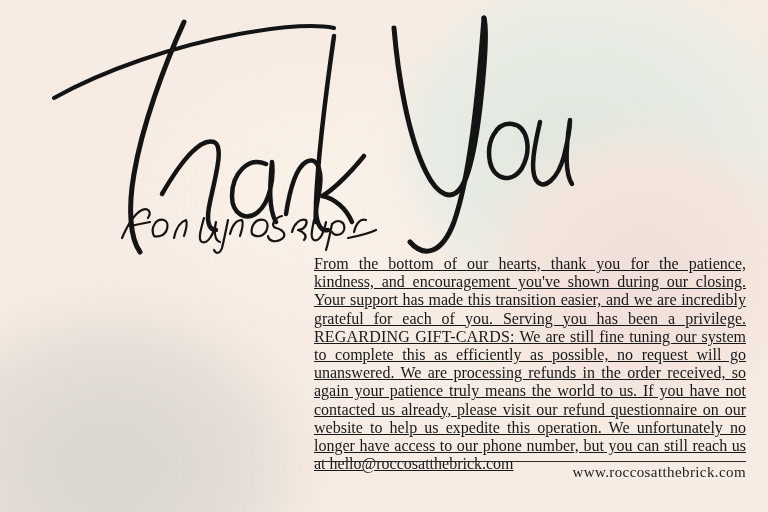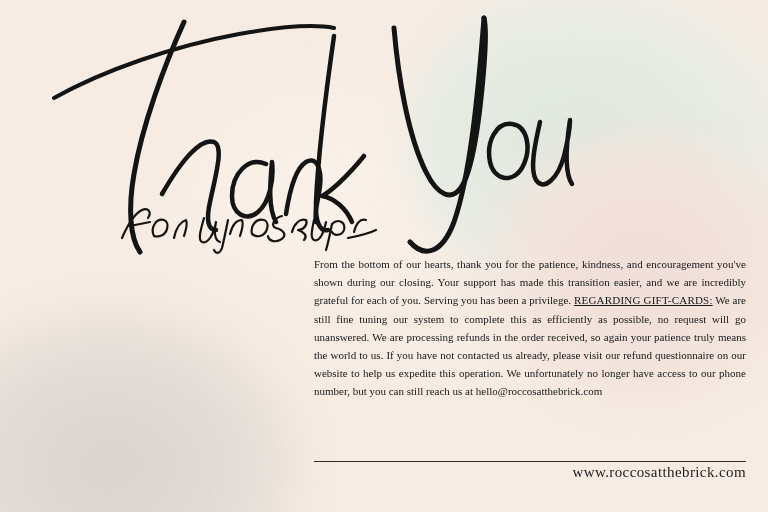--- a/index.html
+++ b/index.html
@@ -82,26 +82,27 @@
 
   
   .body-block {
     position: absolute;
     left: 314px;
     top: 255px;
     width: 432px;
   }
   .body-text {
     font-family: "Liberation Serif", serif;
-    font-size: 11px;
+    font-size: 16px;
     line-height: 18.2px;
     color: #17181a;
     text-align: justify;
     text-justify: inter-word;
     margin: 0;
+    text-decoration: underline;
   }
   .gift-emph {
     text-decoration: underline;
     font-variant: small-caps;
     letter-spacing: 0.2px;
   }
   .rule {
     position: absolute;
     left: 314px;
     top: 461px;

